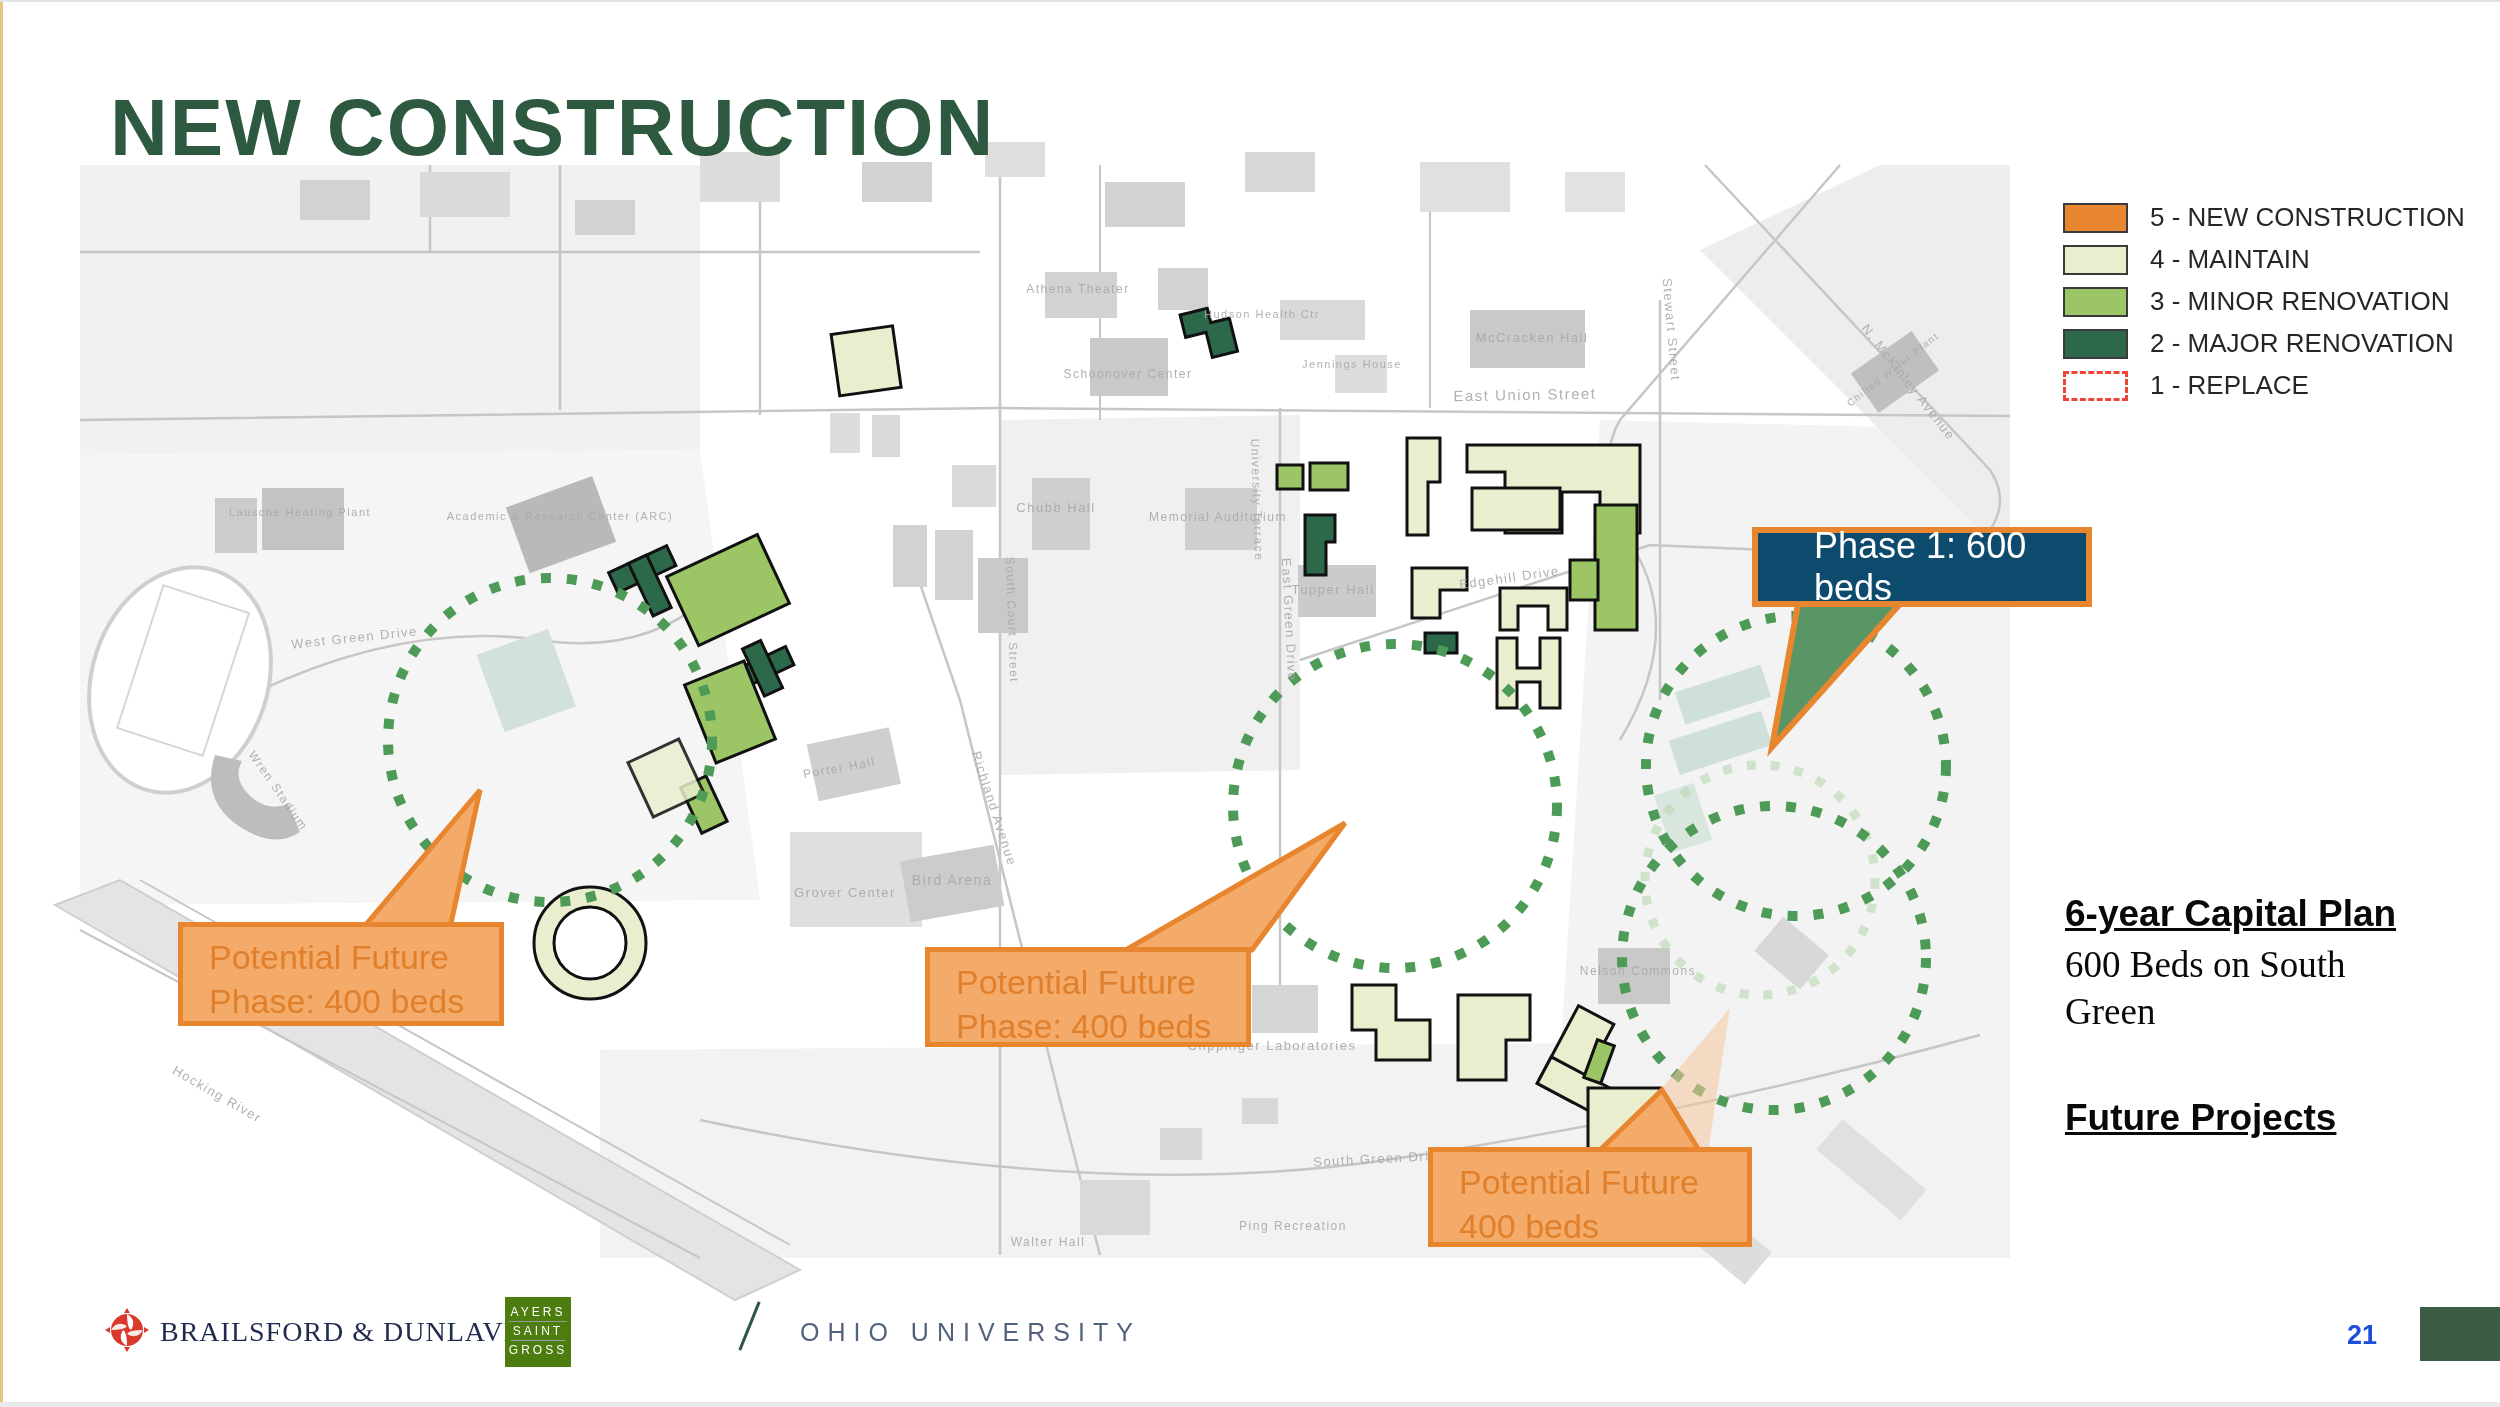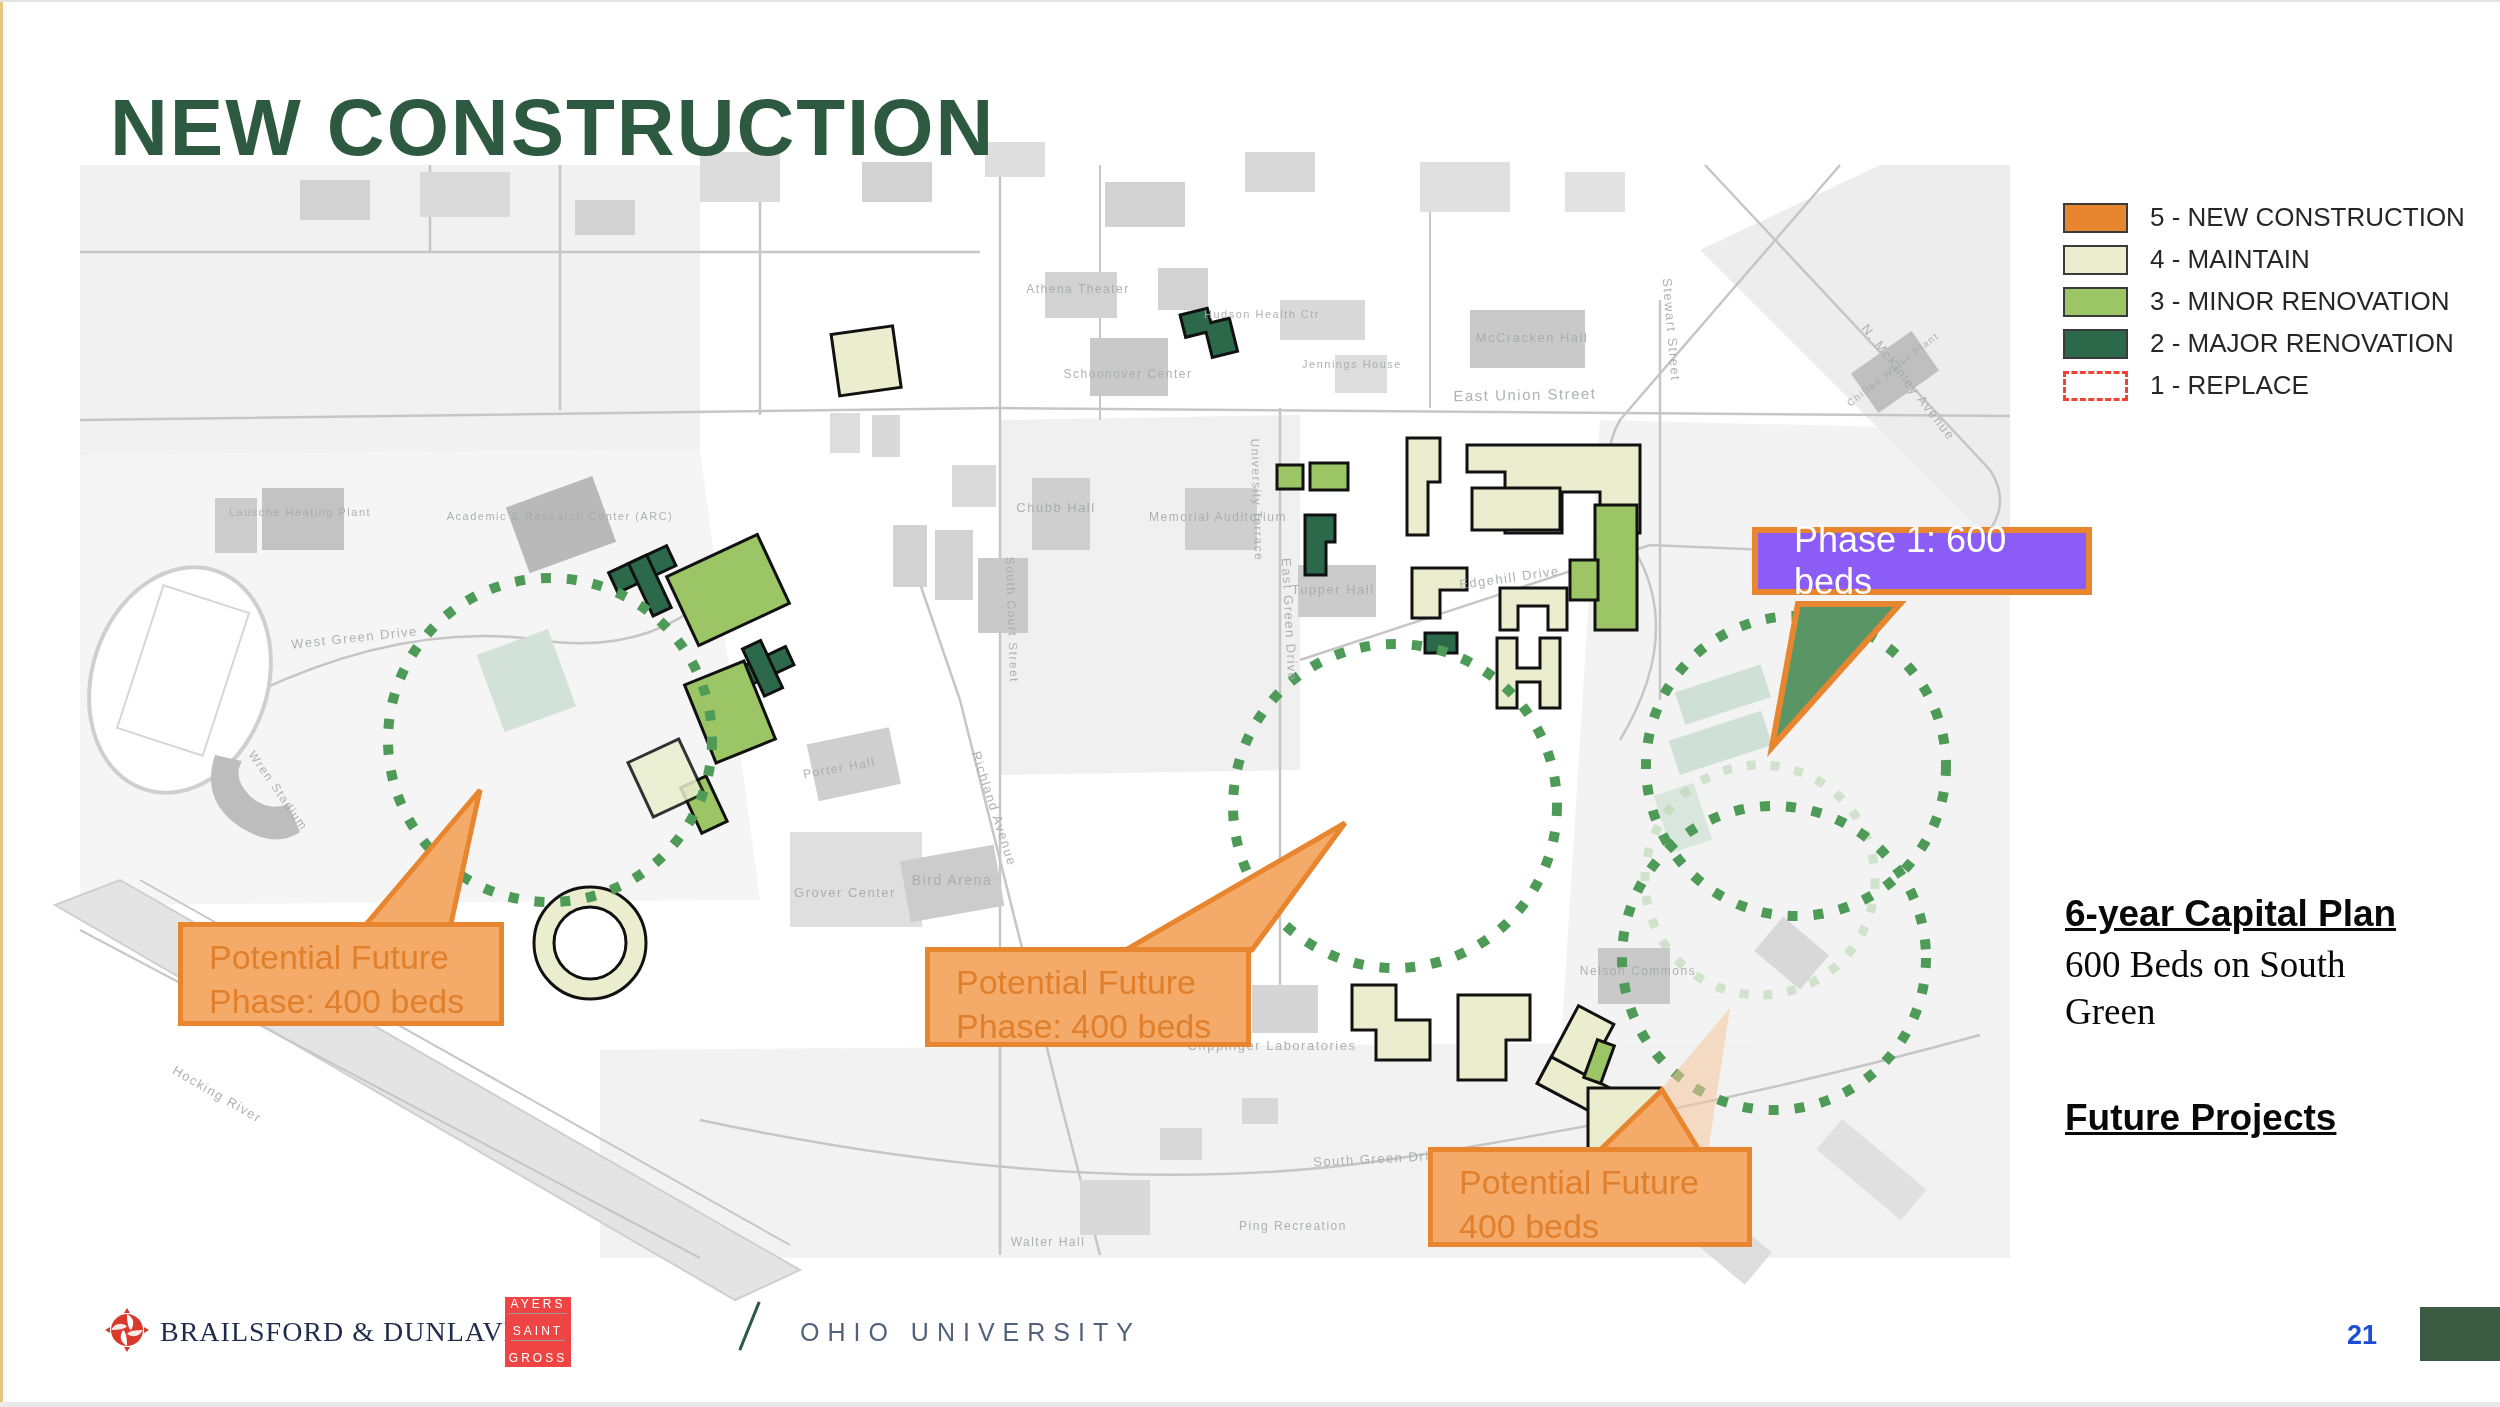--- a/index.html
+++ b/index.html
@@ -23,23 +23,23 @@
   
   .legend{position:absolute;left:2063px;top:191px;width:430px;}
   .legend-row{display:flex;align-items:flex-end;height:42px;}
   .legend-swatch{width:65px;height:30px;box-sizing:border-box;border:2px solid #3a3a3a;flex:0 0 auto;}
   .legend-swatch.replace{border:3px dashed #f04338;background:#ffffff;}
   .legend-label{margin-left:22px;font-size:26px;color:#262626;letter-spacing:0;white-space:nowrap;}
 
   
   .callout{position:absolute;box-sizing:border-box;}
   .callout.green-box{
-    left:1752px;top:527px;width:340px;height:68px;
-    background:#8b5cf6;border:6px solid #e8852f;
-    display:flex;align-items:center;padding-left:36px;
+    left:1752px;top:527px;width:340px;height:80px;
+    background:#0c4a6e;border:6px solid #e8852f;
+    display:flex;align-items:center;padding-left:56px;
     font-size:36px;color:#ffffff;
   }
   .callout.orange-box{
     background:#f4aa68;border:5px solid #e8852f;
     color:#e0802c;font-size:34px;line-height:44px;font-weight:400;
     padding:8px 0 0 26px;
   }
   .callout.orange-left{left:178px;top:922px;width:326px;height:104px;}
   .callout.orange-middle{left:925px;top:947px;width:326px;height:100px;}
   .callout.orange-bottom{left:1428px;top:1147px;width:324px;height:100px;}
@@ -48,22 +48,22 @@
   .sidebar{position:absolute;left:2065px;top:893px;width:400px;color:#090909;}
   .sidebar h2{margin:0;font-size:37px;font-weight:700;text-decoration:underline;letter-spacing:0;}
   .sidebar p{margin:6px 0 0 0;font-size:37px;line-height:47px;width:360px;font-family:Liberation Serif, serif;}
   .sidebar .block2{margin-top:62px;text-decoration:underline;}
 
   
   .footer{position:absolute;left:0;top:1290px;width:2500px;height:90px;}
   .bd-logo{position:absolute;left:103px;top:16px;width:48px;height:48px;}
   .bd-name{position:absolute;left:160px;top:26px;font-family:"Liberation Serif",serif;
     font-size:28px;letter-spacing:1px;color:#1f2c4d;white-space:nowrap;}
-  .asg-box{position:absolute;left:505px;top:7px;width:66px;height:70px;background:#ef4444;
-    display:flex;flex-direction:column;justify-content:center;align-items:center;gap:10px;}
+  .asg-box{position:absolute;left:505px;top:7px;width:66px;height:70px;background:#4d7c0f;
+    display:flex;flex-direction:column;justify-content:center;align-items:center;gap:2px;}
   .asg-line{color:#ffffff;font-size:12px;letter-spacing:3px;line-height:15px;
     border-bottom:1px solid #9a9a9a;padding:0 2px 1px 2px;}
   .asg-line:last-child{border-bottom:none;}
   .slash{position:absolute;left:748px;top:10px;width:3px;height:52px;background:#2d5940;
     transform:rotate(22deg);}
   .client-name{position:absolute;left:800px;top:28px;font-size:25px;letter-spacing:8px;
     color:#51627a;font-weight:500;white-space:nowrap;}
   .page-num{position:absolute;left:2347px;top:30px;font-size:27px;font-weight:700;color:#1d4ed8;}
   .footer-green-rect{position:absolute;left:2420px;top:17px;width:80px;height:54px;background:#3c5b43;}
 </style>

